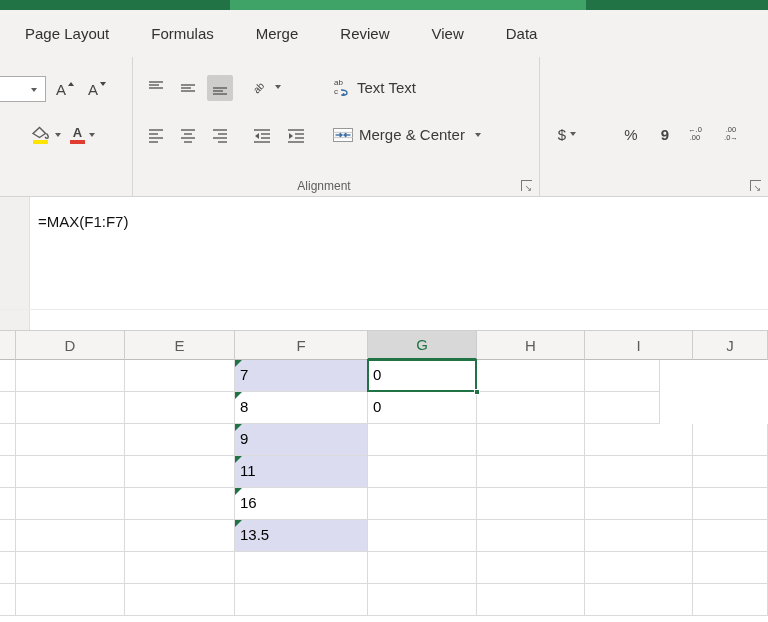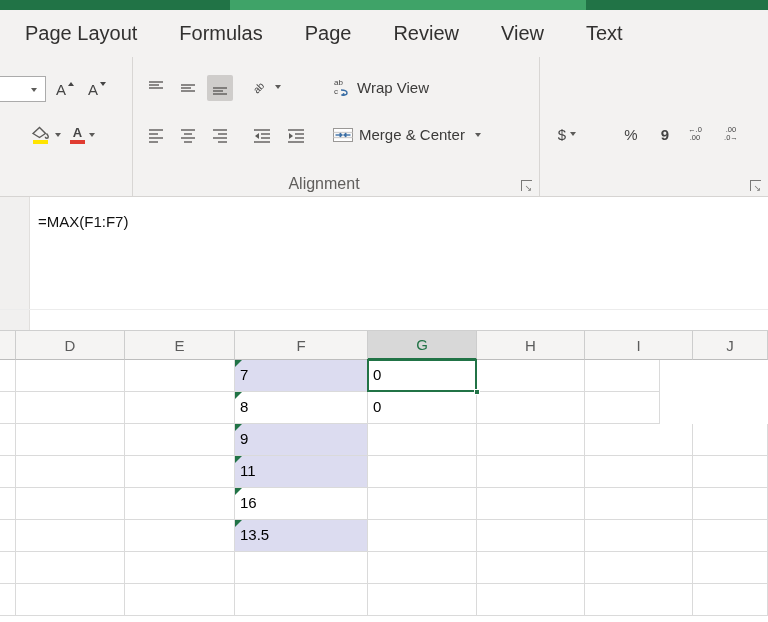--- a/index.html
+++ b/index.html
@@ -9,35 +9,35 @@
     font-family:"Liberation Sans", sans-serif; color:#323130; background:#fff;
   }
 
   
   .titlebar { position:relative; height:10px; background:var(--titlebar-green,#217346); }
   .search-pill { position:absolute; left:230px; top:0; width:356px; height:10px; background:var(--pill-green,#3fa368); }
 
   
   .tabrow {
     height:47px; background:#f3f2f1; display:flex; align-items:center;
-    padding-left:25px; gap:42px; font-size:20px; color:#323130;
+    padding-left:25px; gap:42px; font-size:15px; color:#323130;
   }
   .tab { cursor:default; white-space:nowrap; }
 
   
   .ribbon { position:relative; height:140px; background:#f3f2f1; border-bottom:1px solid #d6d4d2; display:flex; }
   .group { position:relative; height:100%; }
   .group.sep { border-right:1px solid #d8d6d4; }
   .group-font { width:133px; }
   .group-align { width:407px; }
   .group-number { width:228px; }
 
   .group-label {
     position:absolute; left:0; right:24px; bottom:3px; text-align:center;
-    font-size:16px; color:#605e5c;
+    font-size:12px; color:#605e5c;
   }
   .launcher {
     position:absolute; right:7px; bottom:5px; width:11px; height:11px;
     border-top:1px solid #7a7977; border-left:1px solid #7a7977;
     font-size:9px; line-height:10px; color:#7a7977;
   }
   .launcher::after { content:"↘"; position:absolute; right:0; bottom:-2px; }
 
   .icon-btn {
     position:absolute; display:flex; align-items:center; justify-content:center;
@@ -157,24 +157,24 @@
 
 <div class="app">
 
   <div class="titlebar">
     <div class="search-pill"></div>
   </div>
 
   <nav class="tabrow">
     <span class="tab">Page Layout</span>
     <span class="tab">Formulas</span>
-    <span class="tab">Page</span>
+    <span class="tab">Merge</span>
     <span class="tab">Review</span>
     <span class="tab">View</span>
-    <span class="tab">Text</span>
+    <span class="tab">Data</span>
   </nav>
 
   <div class="ribbon">
 
     <div class="group group-font sep">
       <div class="combo-frag">
         <span class="chev"></span>
       </div>
       <div class="icon-btn grow-font">
         <span class="AA">A</span>
@@ -277,21 +277,21 @@
         </svg>
       </div>
 
       <div class="text-btn wrap-btn">
         <svg class="ric" width="18" height="18">
           <text x="1" y="7" font-size="8">ab</text>
           <text x="1" y="16" font-size="8">c</text>
           <path class="blue" d="M8 12 c4 0 6 1 6 3 0 1.5 -1.5 2 -3 2" stroke-width="1.2"></path>
           <polygon class="blue" points="11,15.4 11,18.6 8.4,17"></polygon>
         </svg>
-        <span>Wrap View</span>
+        <span>Text Text</span>
       </div>
       <div class="text-btn merge-btn">
         <svg class="ric" width="20" height="14">
           <rect x="0.5" y="0.5" width="19" height="13" fill="#fff" stroke="#9a9896" stroke-width="1"></rect>
           <line x1="0.5" y1="4.5" x2="19.5" y2="4.5" style="stroke:#d0cece"></line>
           <line x1="0.5" y1="9.5" x2="19.5" y2="9.5" style="stroke:#d0cece"></line>
           <path class="blue" d="M2.5 7 H7" stroke-width="1.2"></path>
           <polygon class="blue" points="7,5 9.5,7 7,9"></polygon>
           <path class="blue" d="M17.5 7 H13" stroke-width="1.2"></path>
           <polygon class="blue" points="13,5 10.5,7 13,9"></polygon>

